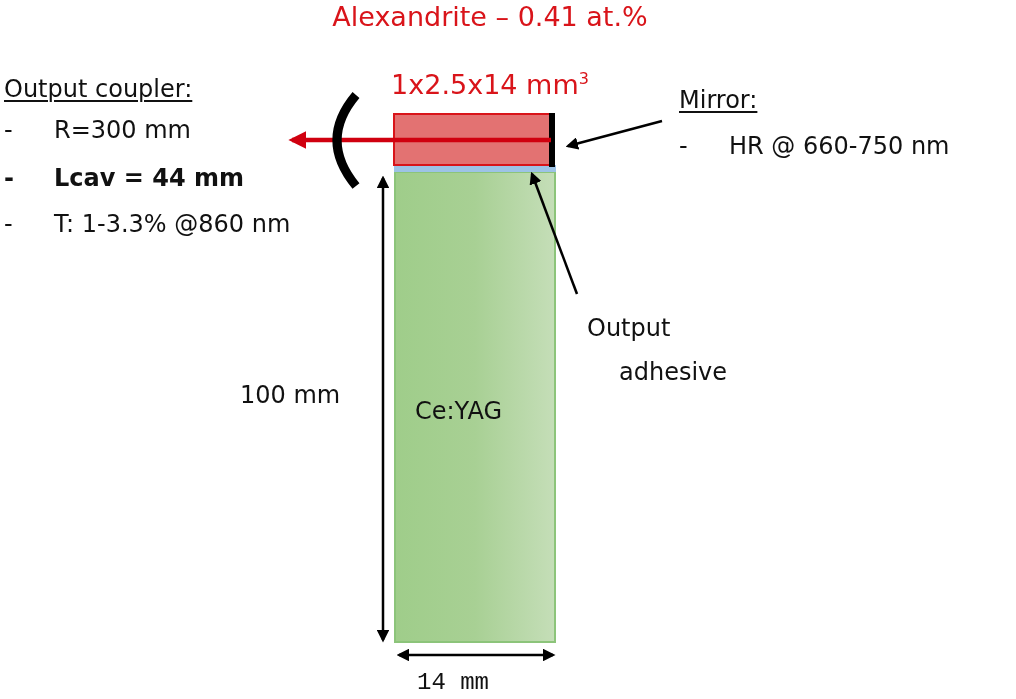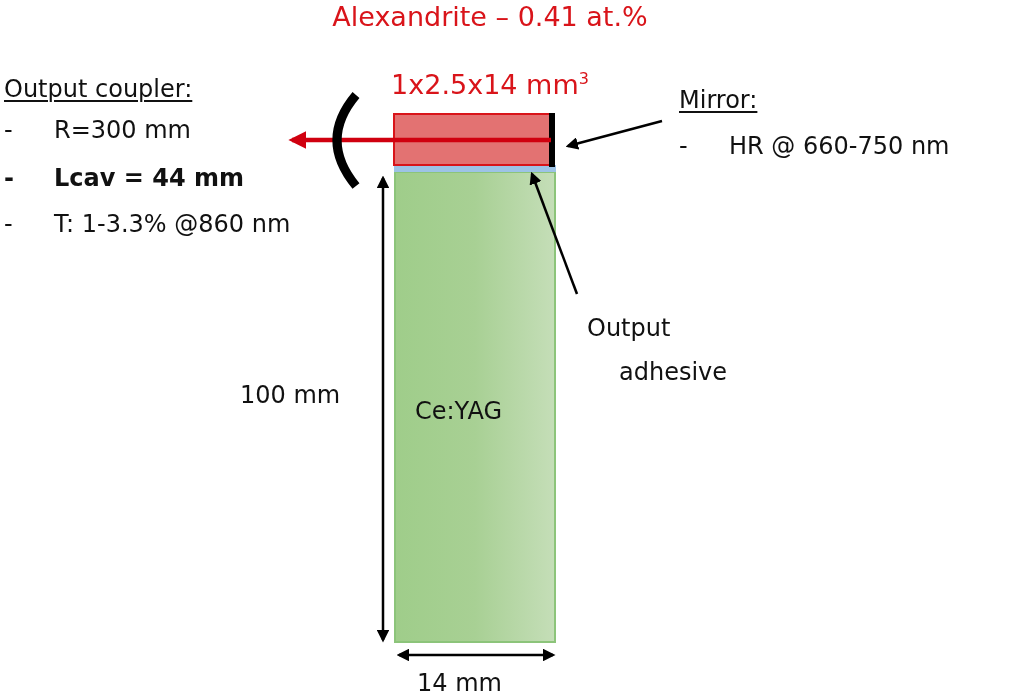--- a/index.html
+++ b/index.html
@@ -70,13 +70,13 @@
 <div class="txt" style="left:679px; top:131px;">
   <span style="display:inline-block; width:50px;">-</span><span>HR @ 660-750 nm</span>
 </div>
 
 <div class="txt" style="left:587px; top:313px;">Output</div>
 <div class="txt" style="left:587px; top:357px;margin-left:32px;">adhesive</div>
 
 <div class="txt" style="left:415px; top:361px;margin-top:35px;">Ce:YAG</div>
 
 <div class="txt" style="left:240px; top:380px;">100 mm</div>
-<div class="txt" style="left:417px; top:668px;">14 mm</div>
+<div class="txt" style="left:417px; top:668px;font-family:Liberation Mono, monospace;">14 mm</div>
 
 </body></html>

